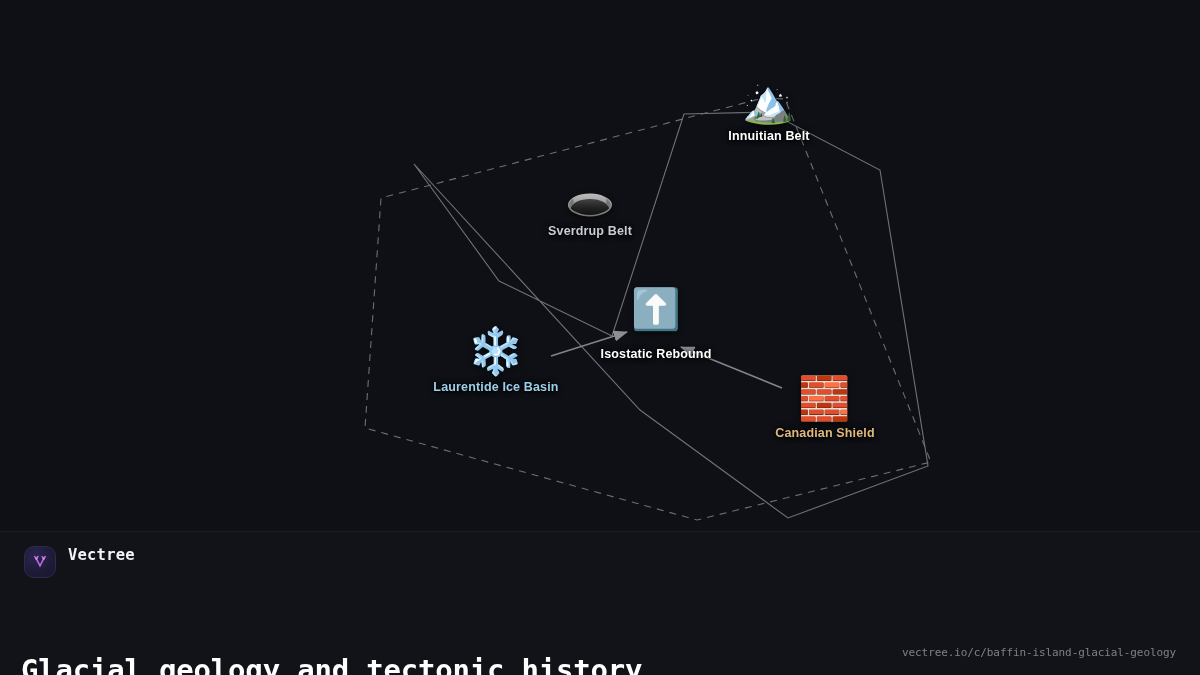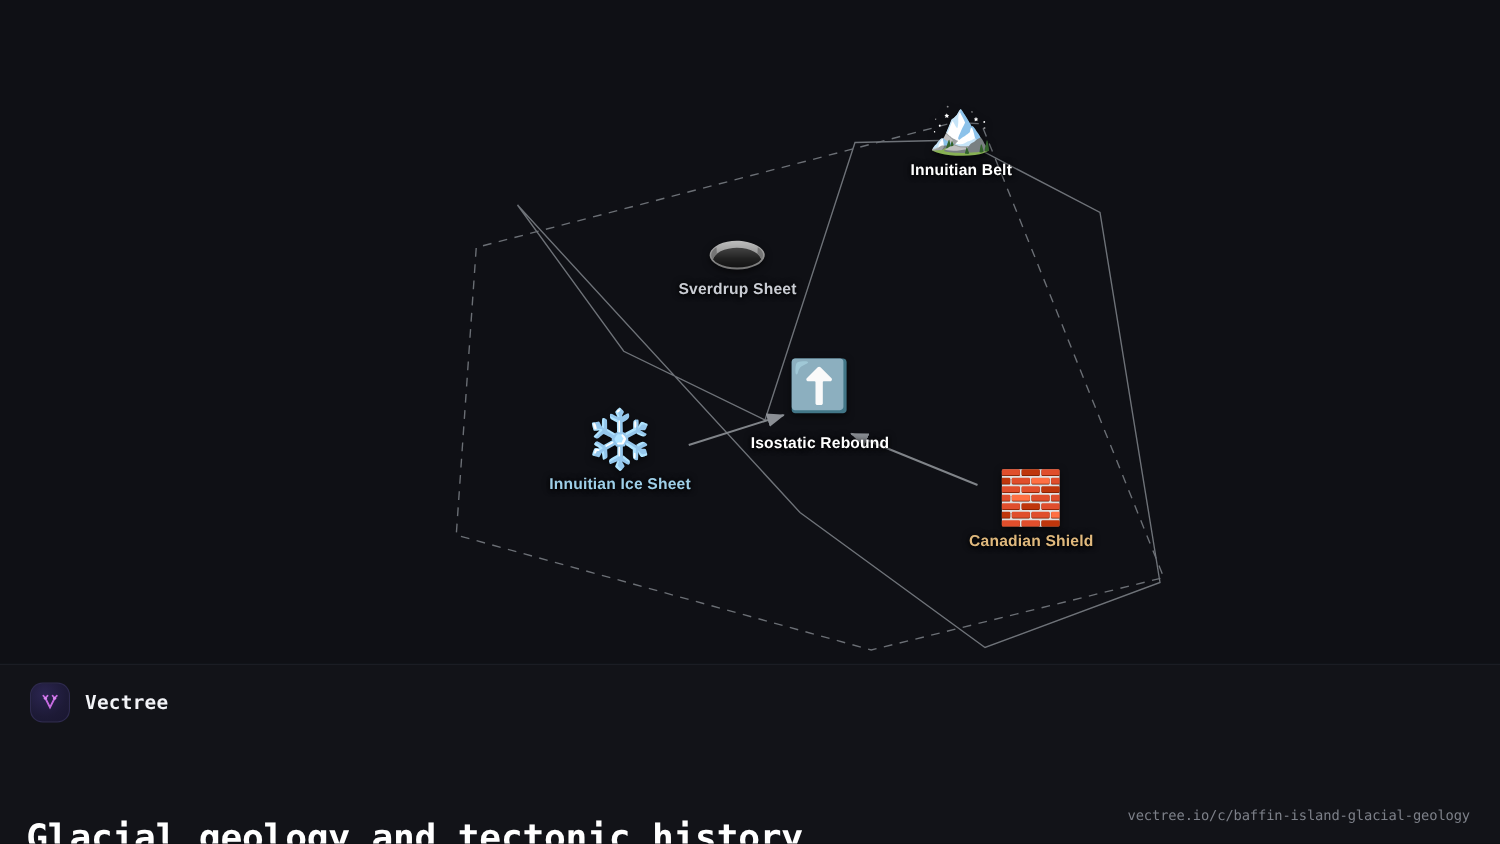--- a/index.html
+++ b/index.html
@@ -77,21 +77,21 @@
     height: 144px;
     background: #121318;
     border-top: 1px solid #1b1d24;
   }
 
   #brand {
     position: absolute;
     left: 24px;
     top: 14px;
     display: flex;
-    align-items: center;
+    align-items: flex-start;
     gap: 12px;
   }
   #brand-mark {
     width: 32px;
     height: 32px;
     border-radius: 10px;
     background: radial-gradient(circle at 35% 28%, #2b2550 0%, #1d1a36 62%, #191630 100%);
     border: 1px solid #2e2a4e;
     display: flex;
     align-items: center;
@@ -152,31 +152,31 @@
       <line id="edge-shield-rebound" x1="782" y1="388" x2="681" y2="347" stroke="#808489" stroke-width="1.6" marker-end="url(#arrowhead)"></line>
     </svg>
 
     <div class="node" style="left:769px; top:112px;">
       <div class="node-glyph glyph-md">🏔️</div>
       <div class="node-label" style="color:#ffffff;">Innuitian Belt</div>
     </div>
 
     <div class="node" style="left:590px; top:208px;">
       <div class="node-glyph glyph-sm">🕳️</div>
-      <div class="node-label" style="color:#c9ccd3;">Sverdrup Sheet</div>
+      <div class="node-label" style="color:#c9ccd3;">Sverdrup Belt</div>
     </div>
 
     <div class="node" style="left:656px; top:325px;">
       <div class="node-glyph glyph-sm">⬆️</div>
       <div class="node-label" style="color:#ffffff;margin-top:12px;">Isostatic Rebound</div>
     </div>
 
     <div class="node" style="left:496px; top:361px;">
       <div class="node-glyph glyph-lg">❄️</div>
-      <div class="node-label" style="color:#9ecfe8;">Innuitian Ice Sheet</div>
+      <div class="node-label" style="color:#9ecfe8;">Laurentide Ice Basin</div>
     </div>
 
     <div class="node" style="left:825px; top:409px;">
       <div class="node-glyph glyph-md">🧱</div>
       <div class="node-label" style="color:#e0b97d;">Canadian Shield</div>
     </div>
 
   </div>
 
   <div id="footer">

